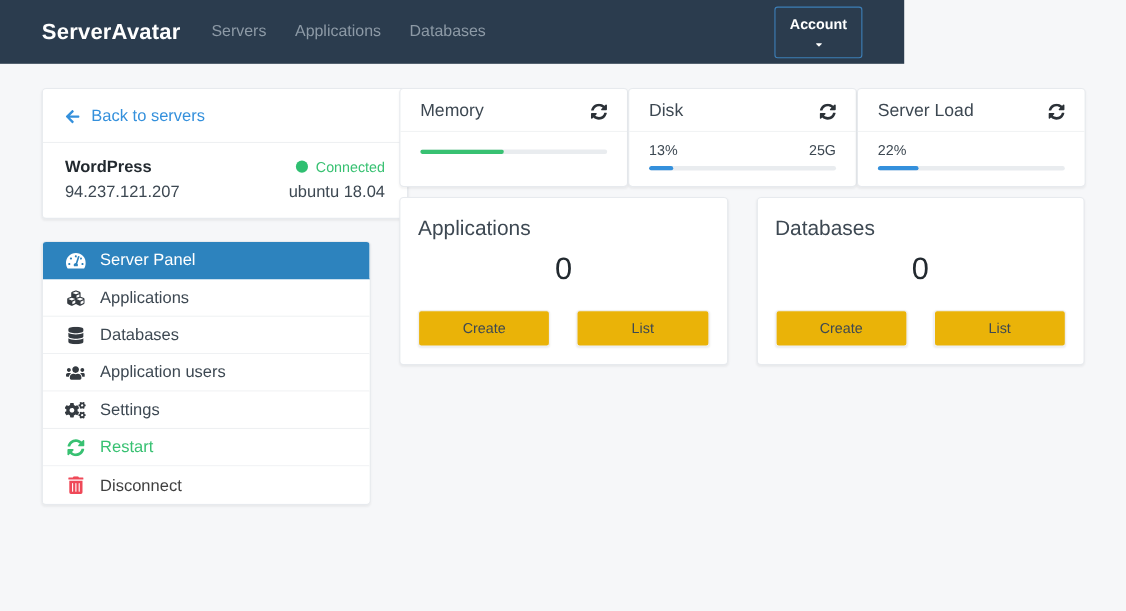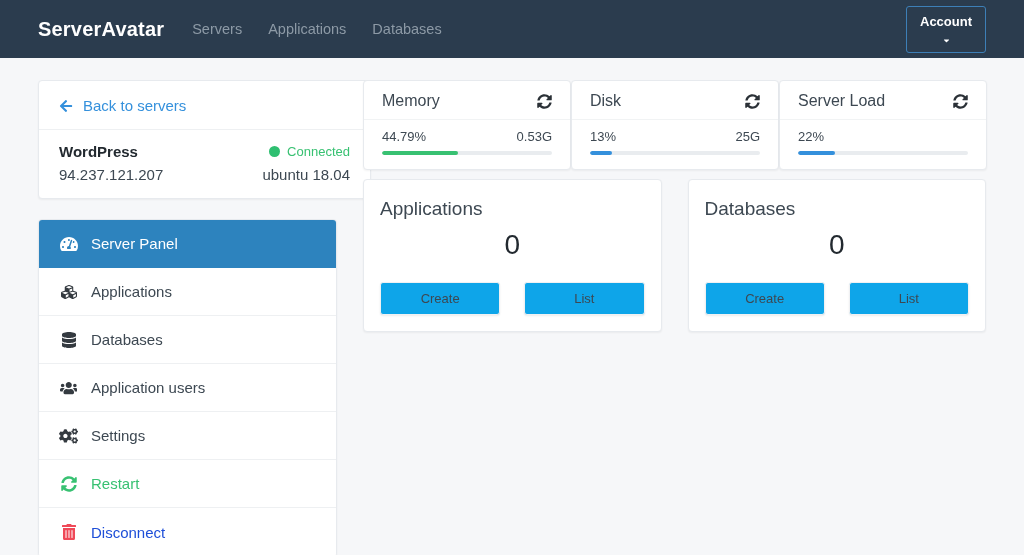--- a/index.html
+++ b/index.html
@@ -8,21 +8,21 @@
     font-family:"Liberation Sans", sans-serif;
     background:#f6f7f9;
     color:#3d4852;
     position:relative;
     overflow:hidden;
   }
   svg { display:block; }
 
   
   .navbar {
-    position:absolute; left:0; top:0; width:1024px; height:58px;
+    position:absolute; left:0; top:0; width:822px; height:58px;
     background:#2b3c4e;
     display:flex; align-items:center;
     padding:0 38px;
   }
   .brand { color:#fff; font-size:20px; font-weight:bold; letter-spacing:.2px; cursor:pointer; }
   .nav-links { display:flex; gap:26px; margin-left:28px; }
   .nav-link { color:#8d9aa6; font-size:14.5px; cursor:pointer; }
   .account-btn {
     margin-left:auto;
     background:transparent;
@@ -58,35 +58,35 @@
   .si-row { display:flex; justify-content:space-between; align-items:center; }
   .si-row + .si-row { margin-top:6px; }
   .server-name { font-weight:bold; font-size:15px; color:#22292f; }
   .status { color:#38c172; font-size:13px; display:flex; align-items:center; gap:7px; }
   .status .dot { width:11px; height:11px; border-radius:50%; background:#2fbf71; display:inline-block; }
   .server-ip, .server-os { font-size:15px; color:#3d4852; }
 
   
   .menu-card { position:absolute; left:38px; top:219px; width:299px; overflow:hidden; padding:0; }
   .menu-item {
-    height:48px;
+    height:34px;
     display:flex; align-items:center; gap:13px;
     padding:0 20px;
     font-size:15px; color:#3d4852;
     border-bottom:1px solid #eef0f2;
     cursor:pointer; background:#fff;
   }
   .menu-item:last-child { border-bottom:none; }
   .menu-item .mi-icon { width:19px; display:flex; justify-content:center; }
   .menu-item svg { height:16px; fill:currentColor; }
   .menu-item .mi-icon { color:#343a40; }
   .menu-item.active { background:#2d83be; border-color:#2d83be; color:#fff; }
   .menu-item.active .mi-icon { color:#fff; }
   .menu-item.success { color:#38c172; } .menu-item.success .mi-icon { color:#38c172; }
-  .menu-item.danger { color:#1d4ed8; } .menu-item.danger .mi-icon { color:#ef4958; }
+  .menu-item.danger { color:#404040; } .menu-item.danger .mi-icon { color:#ef4958; }
 
   
   .stats-row {
     position:absolute; left:363px; top:80px; width:624px; height:90px;
     display:flex; 
   }
   .stat-card { flex:1; display:flex; flex-direction:column; }
   .stat-head {
     display:flex; justify-content:space-between; align-items:center;
     padding:11px 18px 9px;
@@ -106,21 +106,21 @@
   .panels-row {
     position:absolute; left:363px; top:179px; width:623px; height:153px;
     display:flex; gap:26px;
   }
   .panel { flex:1; padding:18px 16px 15px; display:flex; flex-direction:column; }
   .panel-title { font-size:19px; color:#3d4852; }
   .panel-count { text-align:center; font-size:28px; color:#22292f; margin-top:9px; }
   .panel-buttons { margin-top:auto; display:flex; justify-content:space-between; padding:0 0 1px; }
   .panel-btn {
     width:45.5%;
-    background:#0ea5e9;
+    background:#eab308;
     border:1px solid #f0f1f3;
     border-radius:3px;
     box-shadow:0 1px 2px rgba(0,0,0,.08);
     font-size:13px; color:#3d4852;
     padding:8px 16px; text-align:center; cursor:pointer;
     font-family:"Liberation Sans", sans-serif;
   }
 </style>
 </head>
 <body>
@@ -226,24 +226,20 @@
   <div class="card stat-card">
     <div class="stat-head">
       <span class="stat-title">Memory</span>
       <button class="refresh-btn">
         <svg viewBox="0 0 512 512">
             <path d="M370.7 133.3C339.5 104 298.9 88 255.8 88c-77.5.1-144.3 53.2-162.8 126.9-1.3 5.4-6.1 9.2-11.7 9.2H24.1c-7.5 0-13.2-6.8-11.8-14.2C33.9 94.9 134.8 8 256 8c66.4 0 126.8 26.1 171.3 68.7L463 41c15.1-15.1 41-4.4 41 17v134c0 13.3-10.7 24-24 24H345.9c-21.4 0-32.1-25.9-17-41l41.8-41.7zM32 296h134.1c21.4 0 32.1 25.9 17 41l-41.8 41.8c31.3 29.3 71.8 45.2 114.9 45.3 77.4-.1 144.3-53.1 162.8-126.8 1.3-5.4 6.1-9.2 11.7-9.2h57.3c7.5 0 13.2 6.8 11.8 14.2C478.1 417.1 377.2 504 256 504c-66.4 0-126.8-26.1-171.3-68.7L48.97 471c-15.1 15.1-41 4.4-41-17V320c0-13.3 10.7-24 24-24z"></path>
           </svg>
       </button>
     </div>
     <div class="stat-body">
-      <div class="stat-values">
-        <span>44.79%</span>
-        <span>0.53G</span>
-      </div>
       <div class="progress">
         <div class="progress-fill" style="width: 44.79%; background-color: rgb(56, 193, 114);"></div>
       </div>
     </div>
   </div>
 
   <div class="card stat-card">
     <div class="stat-head">
       <span class="stat-title">Disk</span>
       <button class="refresh-btn">

